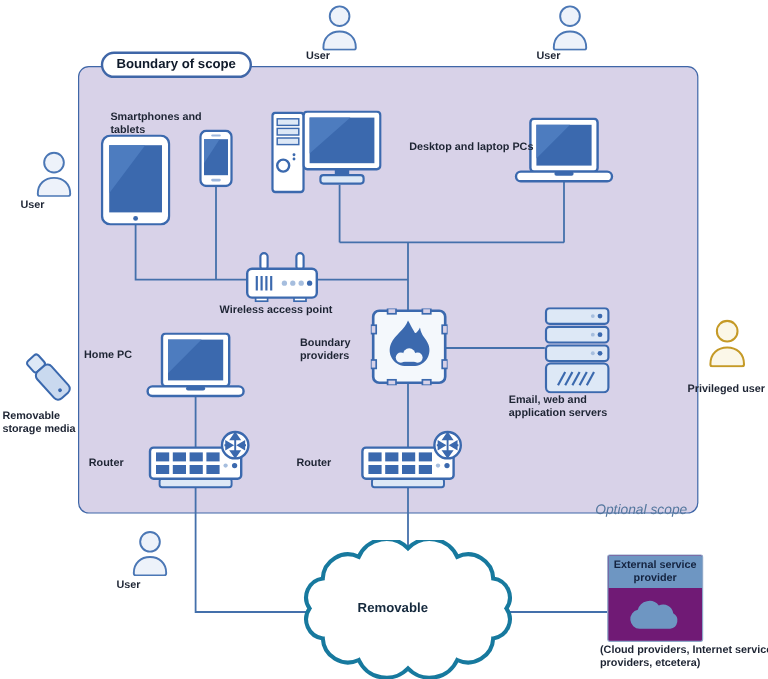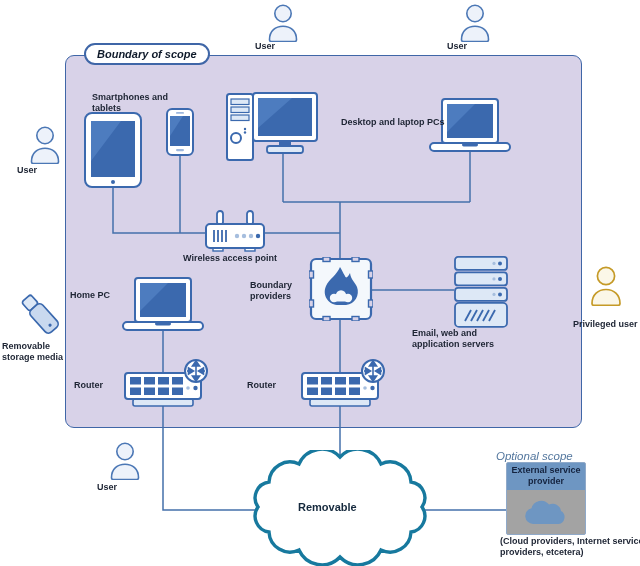--- a/index.html
+++ b/index.html
@@ -7,26 +7,26 @@
           font-family:"Liberation Sans",sans-serif;}
   .abs{position:absolute;}
   #boundary{left:65px;top:55px;width:515px;height:371px;background:#d8d2e8;
             border:1.6px solid #3f66a7;border-radius:9px;z-index:1;}
   #lines{left:0;top:0;z-index:2;}
   .icon{z-index:3;}
   .label{position:absolute;z-index:4;font-size:9px;font-weight:700;color:#1d2433;
          text-align:left;line-height:1.18;}
   #boundary-pill{left:84px;top:43px;padding:3px 11px;background:#ffffff;
                  border:2px solid #3f66a7;border-radius:11px;font-size:11px;font-weight:700;
-                 color:#0f1a2a;z-index:5;white-space:nowrap;font-style:italic;}
+                 color:#0f1a2a;z-index:5;white-space:nowrap;}
   #internet-label{left:298px;top:501px;width:84px;font-size:11px;color:#15293d;}
-  #optional-scope-label{left:496px;top:450px;width:96px;font-size:11.5px;font-weight:400;
+  #optional-scope-label{left:496px;top:419px;width:96px;font-size:11.5px;font-weight:400;
                         font-style:italic;color:#54779e;}
   #esp-box{left:506px;top:462px;width:78px;height:71px;border:1px solid #8fa9c9;
-           border-radius:2px;z-index:3;overflow:hidden;background:#a3a3a3;}
+           border-radius:2px;z-index:3;overflow:hidden;background:#701a75;}
   #esp-header{height:25px;background:#6e96c2;color:#14233f;font-size:9px;font-weight:700;
               text-align:center;line-height:1.25;padding-top:2px;}
   #esp-body{height:46px;display:flex;align-items:center;justify-content:center;}
   #esp-note{left:468px;top:536px;width:154px;margin-left:32px;}
 </style>
 </head>
 <body>
 
 <div id="canvas">
 
@@ -186,21 +186,21 @@
         <circle cx="48" cy="38.4" r="2"></circle>
     </g>
     <g stroke="#3b69ae" stroke-width="1.8">
       <line x1="13" y1="65" x2="19" y2="54"></line>
         <line x1="19" y1="65" x2="25" y2="54"></line>
       <line x1="25" y1="65" x2="31" y2="54"></line>
         <line x1="31" y1="65" x2="37" y2="54"></line>
       <line x1="37" y1="65" x2="43" y2="54"></line>
     </g>
   </svg>
-  <div class="label" style="left:412px;top:328px;width:114px">Email, web and application servers</div>
+  <div class="label" style="left:424px;top:328px;width:114px">Email, web and application servers</div>
 
   <div class="label" style="left:70px;top:290px;width:62px">Home PC</div>
   <svg class="abs icon" style="left:121px;top:277px" width="84" height="56">
     <rect x="14" y="1" width="56" height="44" rx="3" fill="#ffffff" stroke="#3b69ae" stroke-width="2"></rect>
     <rect x="19" y="6" width="46" height="34" fill="#3b69ae"></rect>
     <polygon points="19,6 47,6 19,34" fill="#4d7cbf"></polygon>
     <rect x="2" y="45" width="80" height="8" rx="4" fill="#ffffff" stroke="#3b69ae" stroke-width="2"></rect>
     <rect x="34" y="45" width="16" height="3.5" rx="1.7" fill="#3b69ae"></rect>
   </svg>
 

